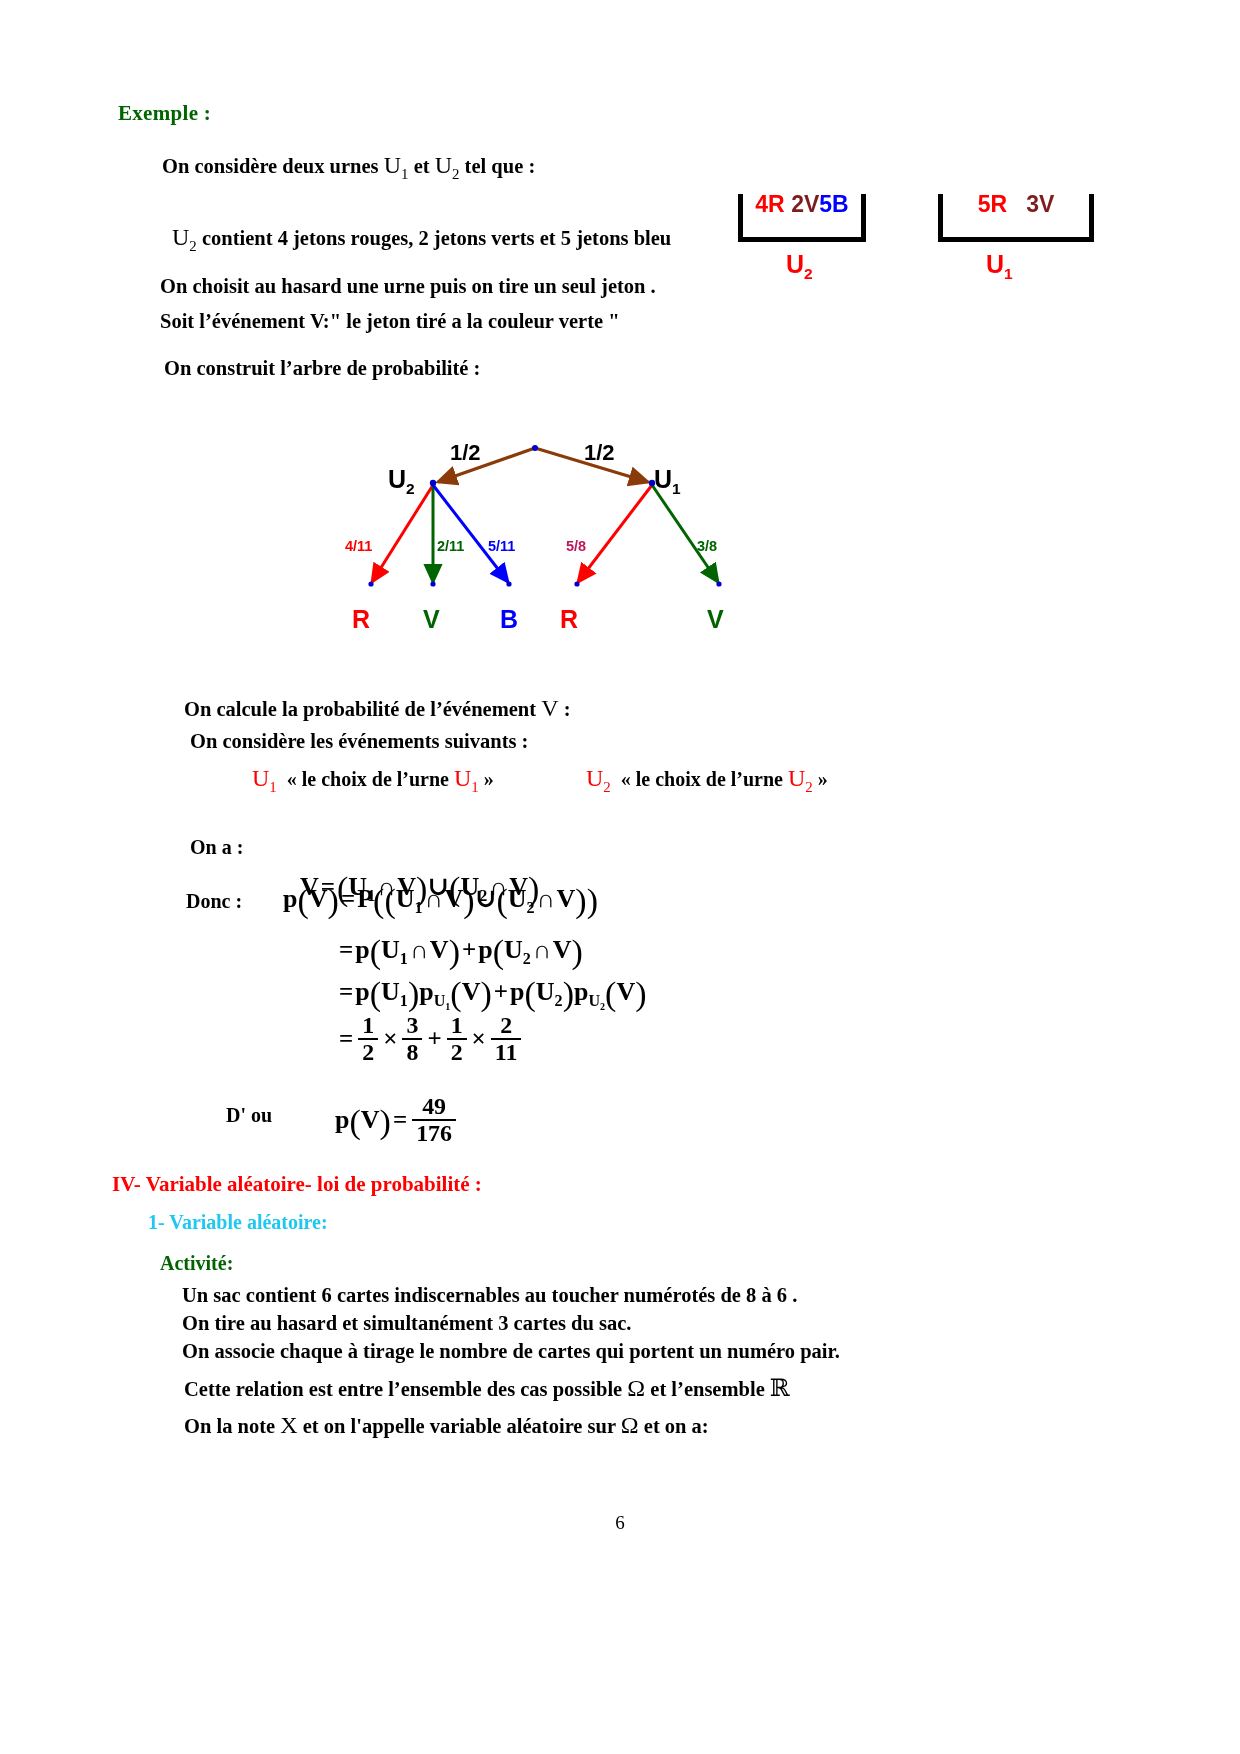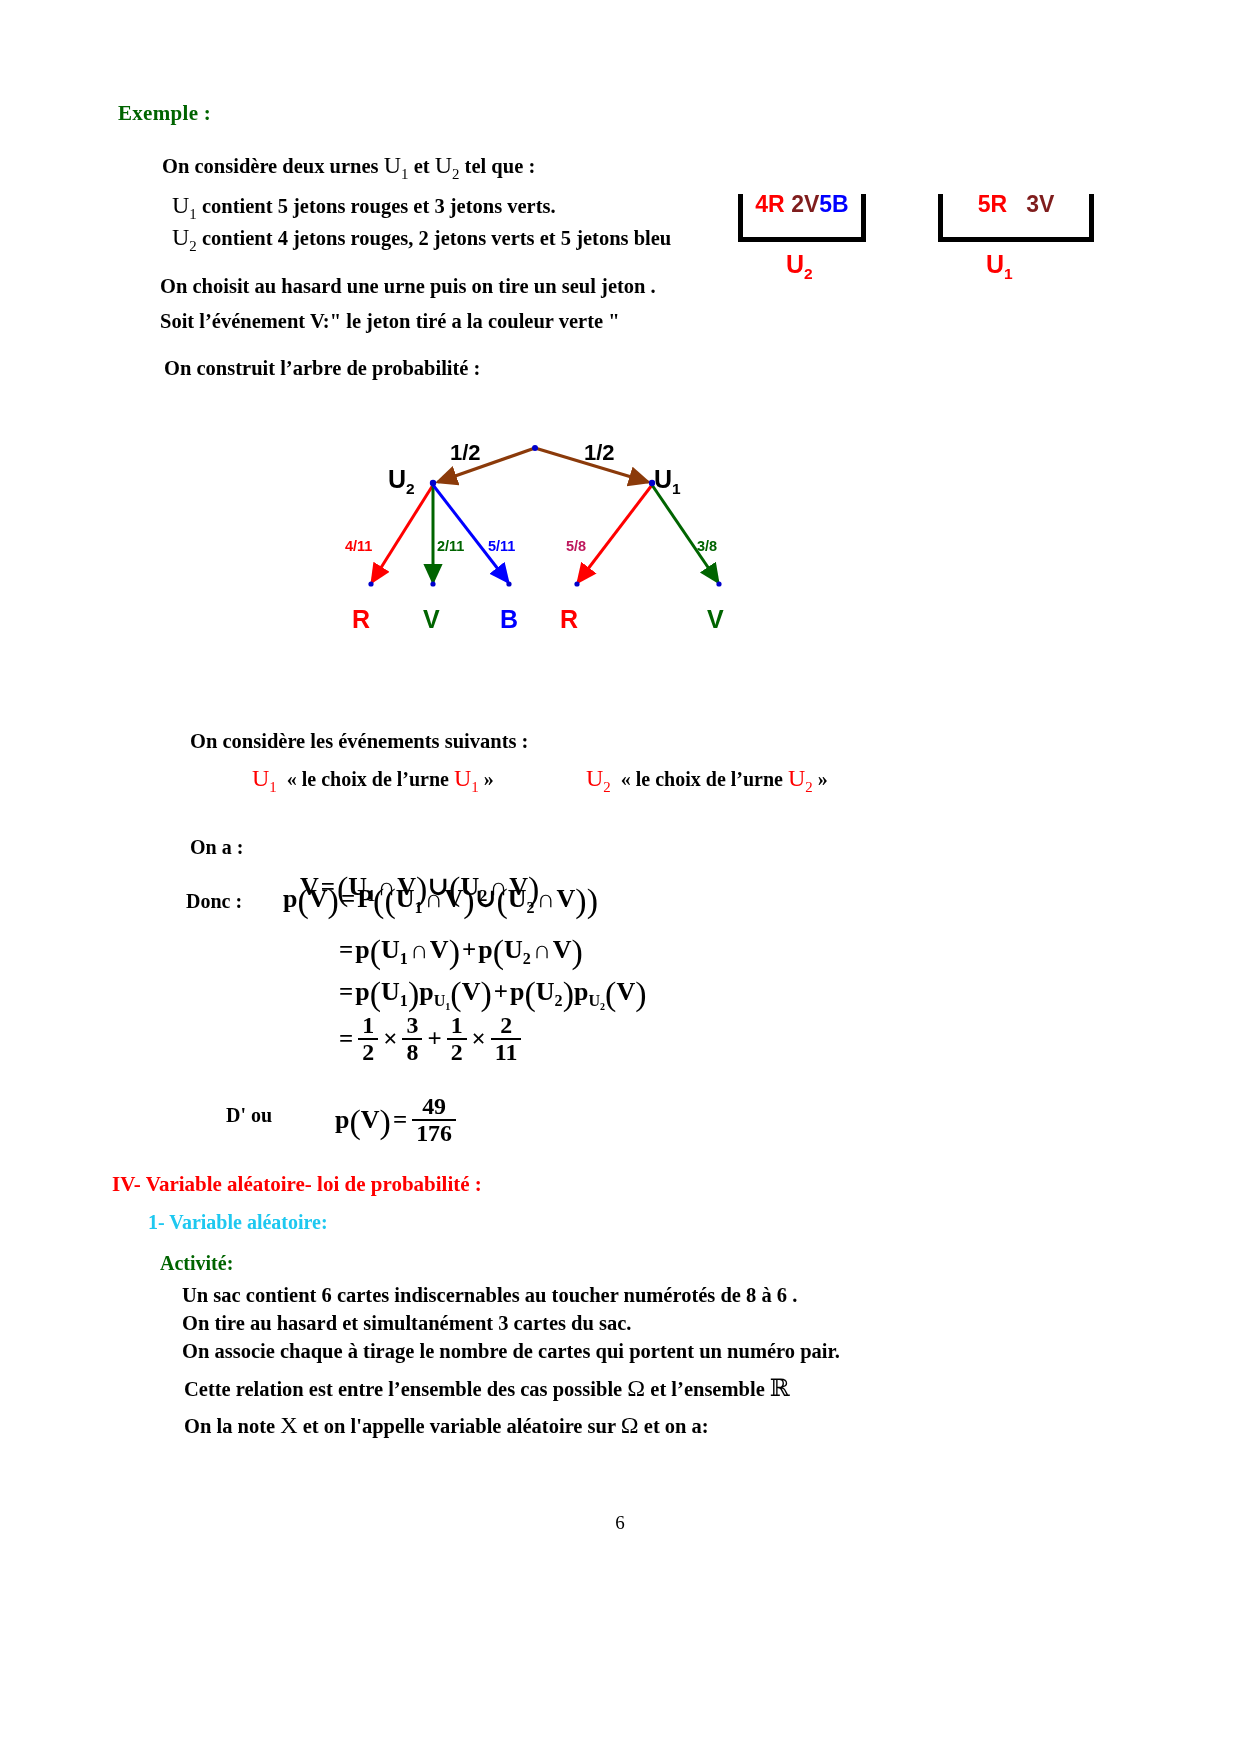--- a/index.html
+++ b/index.html
@@ -195,23 +195,20 @@
 <body>
 
 <div class="page">
 
   <div class="abs serif-b" id="exemple-heading">Exemple :</div>
 
   <div class="abs para" id="line-deux-urnes">
     <span>On considère deux urnes </span><span class="mi"><span>U</span><sub>1</sub></span><span> et </span><span class="mi"><span>U</span><sub>2</sub></span><span> tel que :</span>
   </div>
 
-  <div class="abs para" id="line-u1-contient">
-    <span class="mi"><span>U</span><sub>1</sub></span><span> contient 5 jetons rouges et 3 jetons verts.</span>
-  </div>
 
   <div class="abs para" id="line-u2-contient">
     <span class="mi"><span>U</span><sub>2</sub></span><span> contient 4 jetons rouges, 2 jetons verts et 5 jetons bleu</span>
   </div>
 
   <div class="abs para" id="line-choisit">On choisit au hasard une urne puis on tire un seul jeton .</div>
   <div class="abs para" id="line-soit-event">Soit l’événement   V:"  le jeton tiré a la couleur verte "</div>
   <div class="abs para" id="line-arbre">On construit l’arbre de probabilité   :</div>
 
   <div class="urn" id="urn2-box">
@@ -286,20 +283,23 @@
   <div class="tree-label edge-prob" id="edge-5-11">5/11</div>
   <div class="tree-label edge-prob" id="edge-5-8">5/8</div>
   <div class="tree-label edge-prob" id="edge-3-8">3/8</div>
 
   <div class="tree-label leaf" id="leaf-r1">R</div>
   <div class="tree-label leaf" id="leaf-v1">V</div>
   <div class="tree-label leaf" id="leaf-b1">B</div>
   <div class="tree-label leaf" id="leaf-r2">R</div>
   <div class="tree-label leaf" id="leaf-v2">V</div>
 
+  <div class="abs para" id="line-calcule">
+    <span>On calcule la probabilité de l’événement </span><span class="mi">V</span><span> :</span>
+  </div>
   <div class="abs para" id="line-considere-ev">On considère les événements suivants :</div>
 
   <div class="abs para" id="event-u1-def">
     <span class="ev-u"><span>U</span><sub>1</sub></span>&nbsp;&nbsp;<span>« le choix de l’urne </span><span class="ev-u"><span>U</span><sub>1</sub></span><span> »</span>
   </div>
 
   <div class="abs para" id="event-u2-def">
     <span class="ev-u"><span>U</span><sub>2</sub></span>&nbsp;&nbsp;<span>« le choix de l’urne </span><span class="ev-u"><span>U</span><sub>2</sub></span><span> »</span>
   </div>
 

